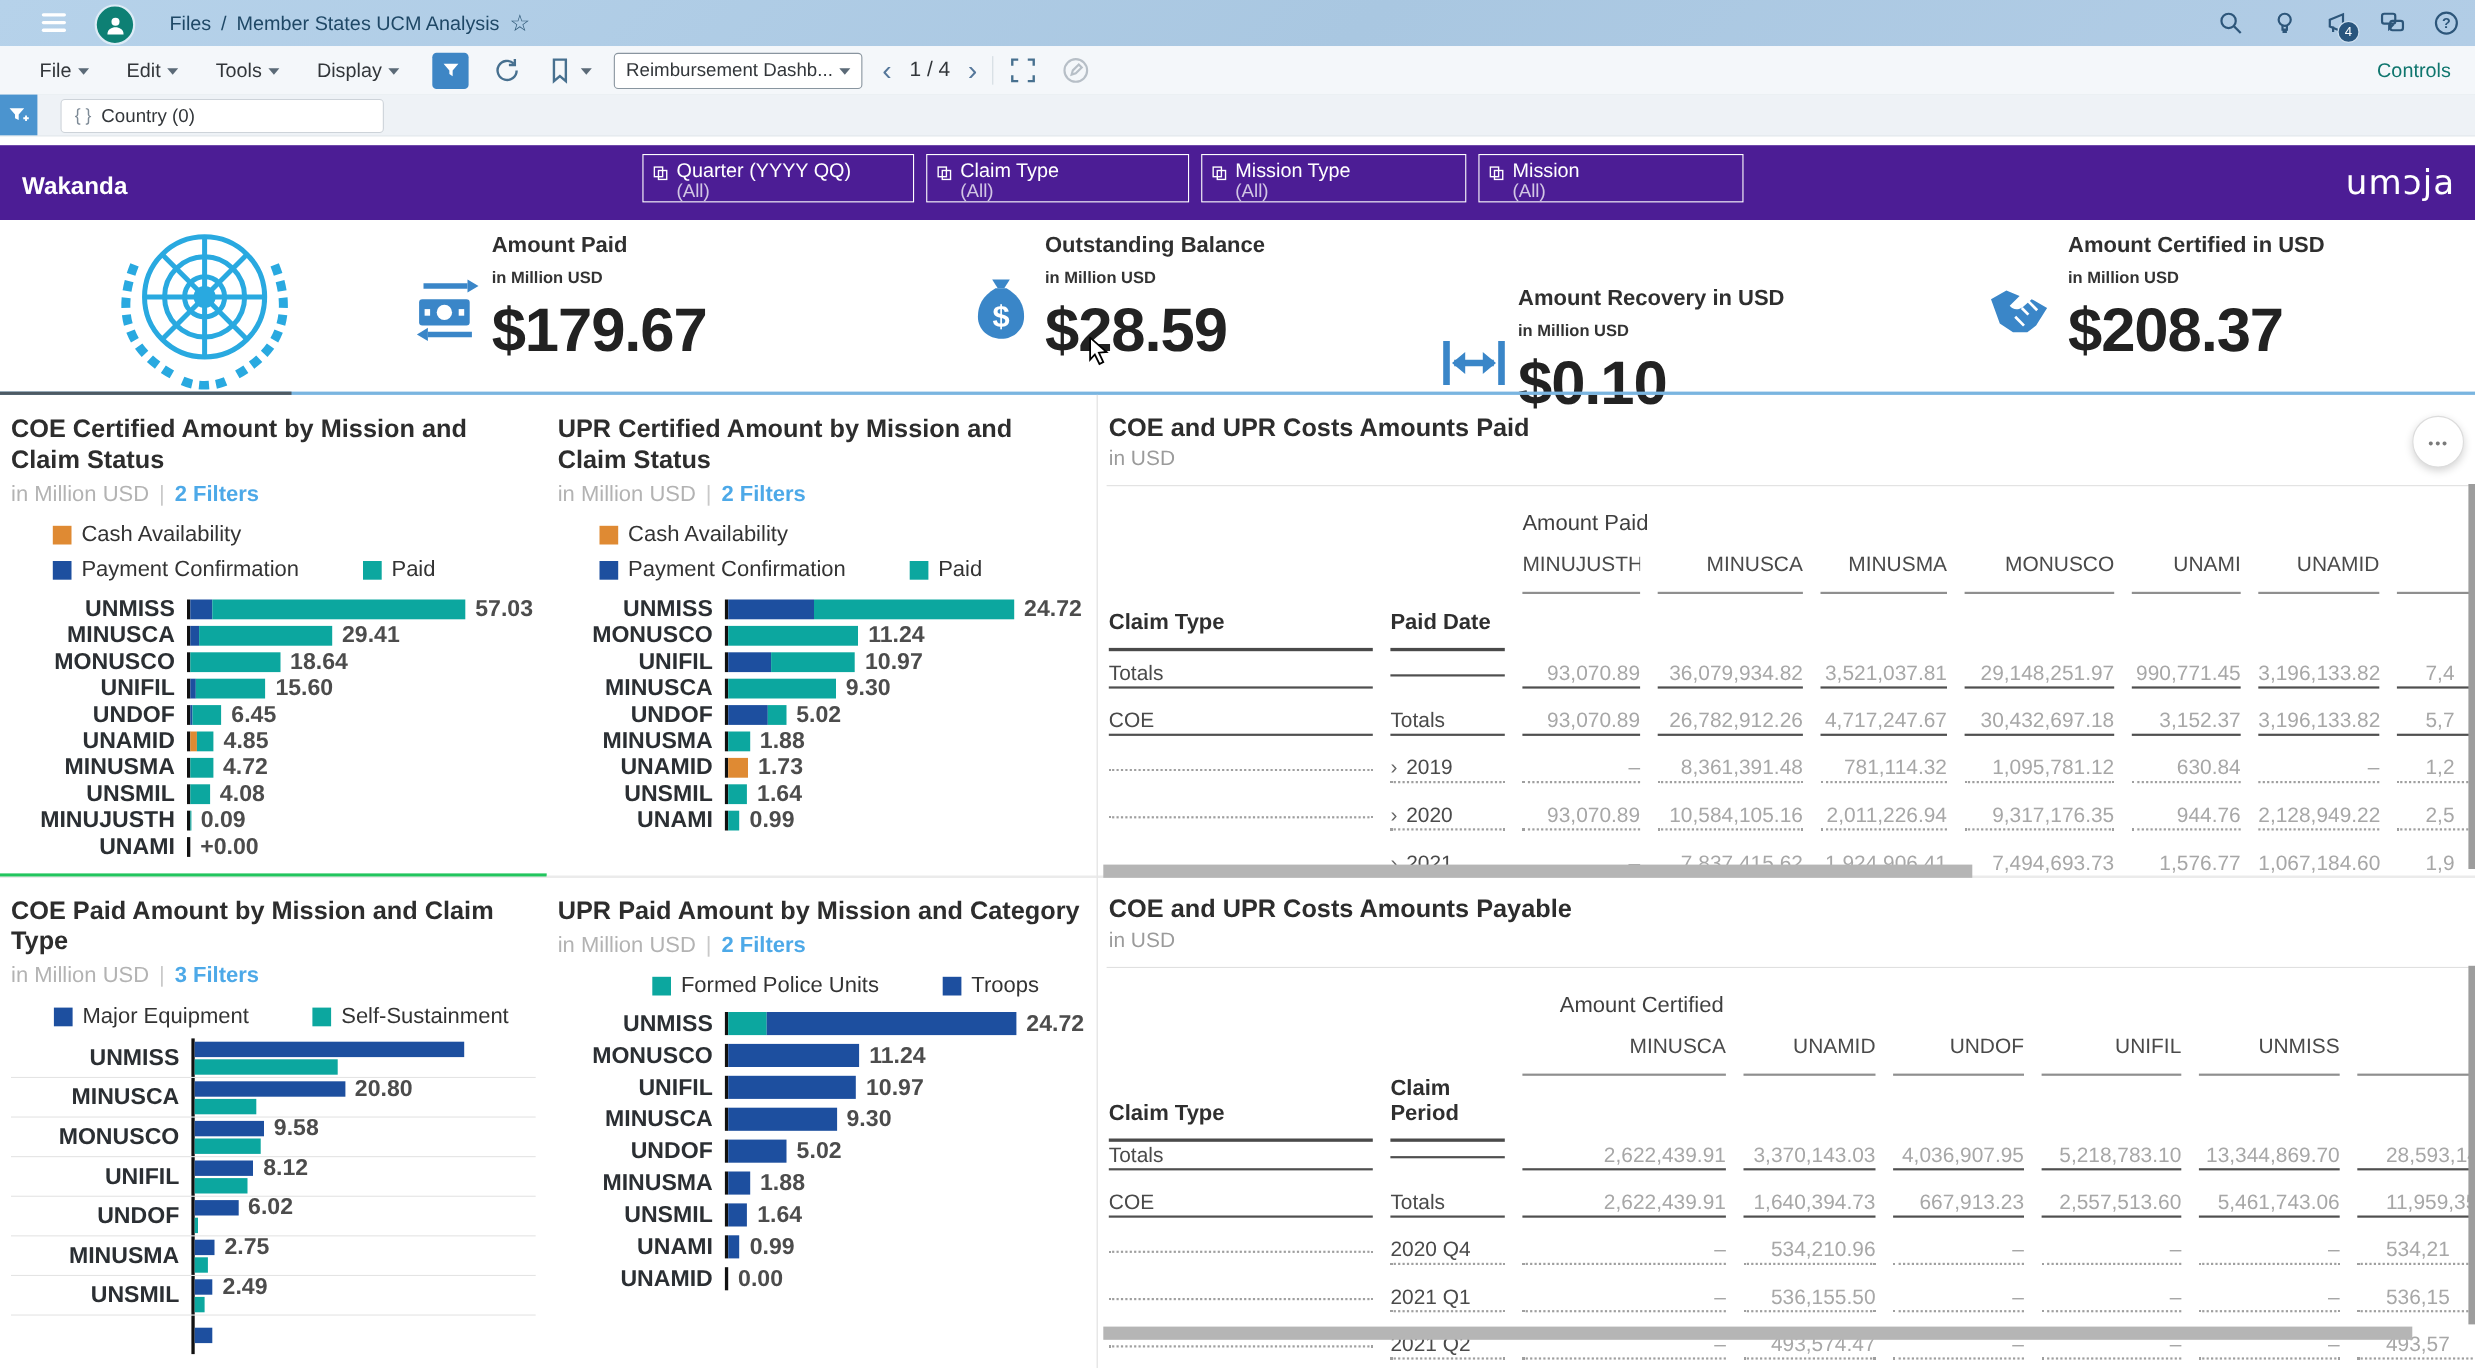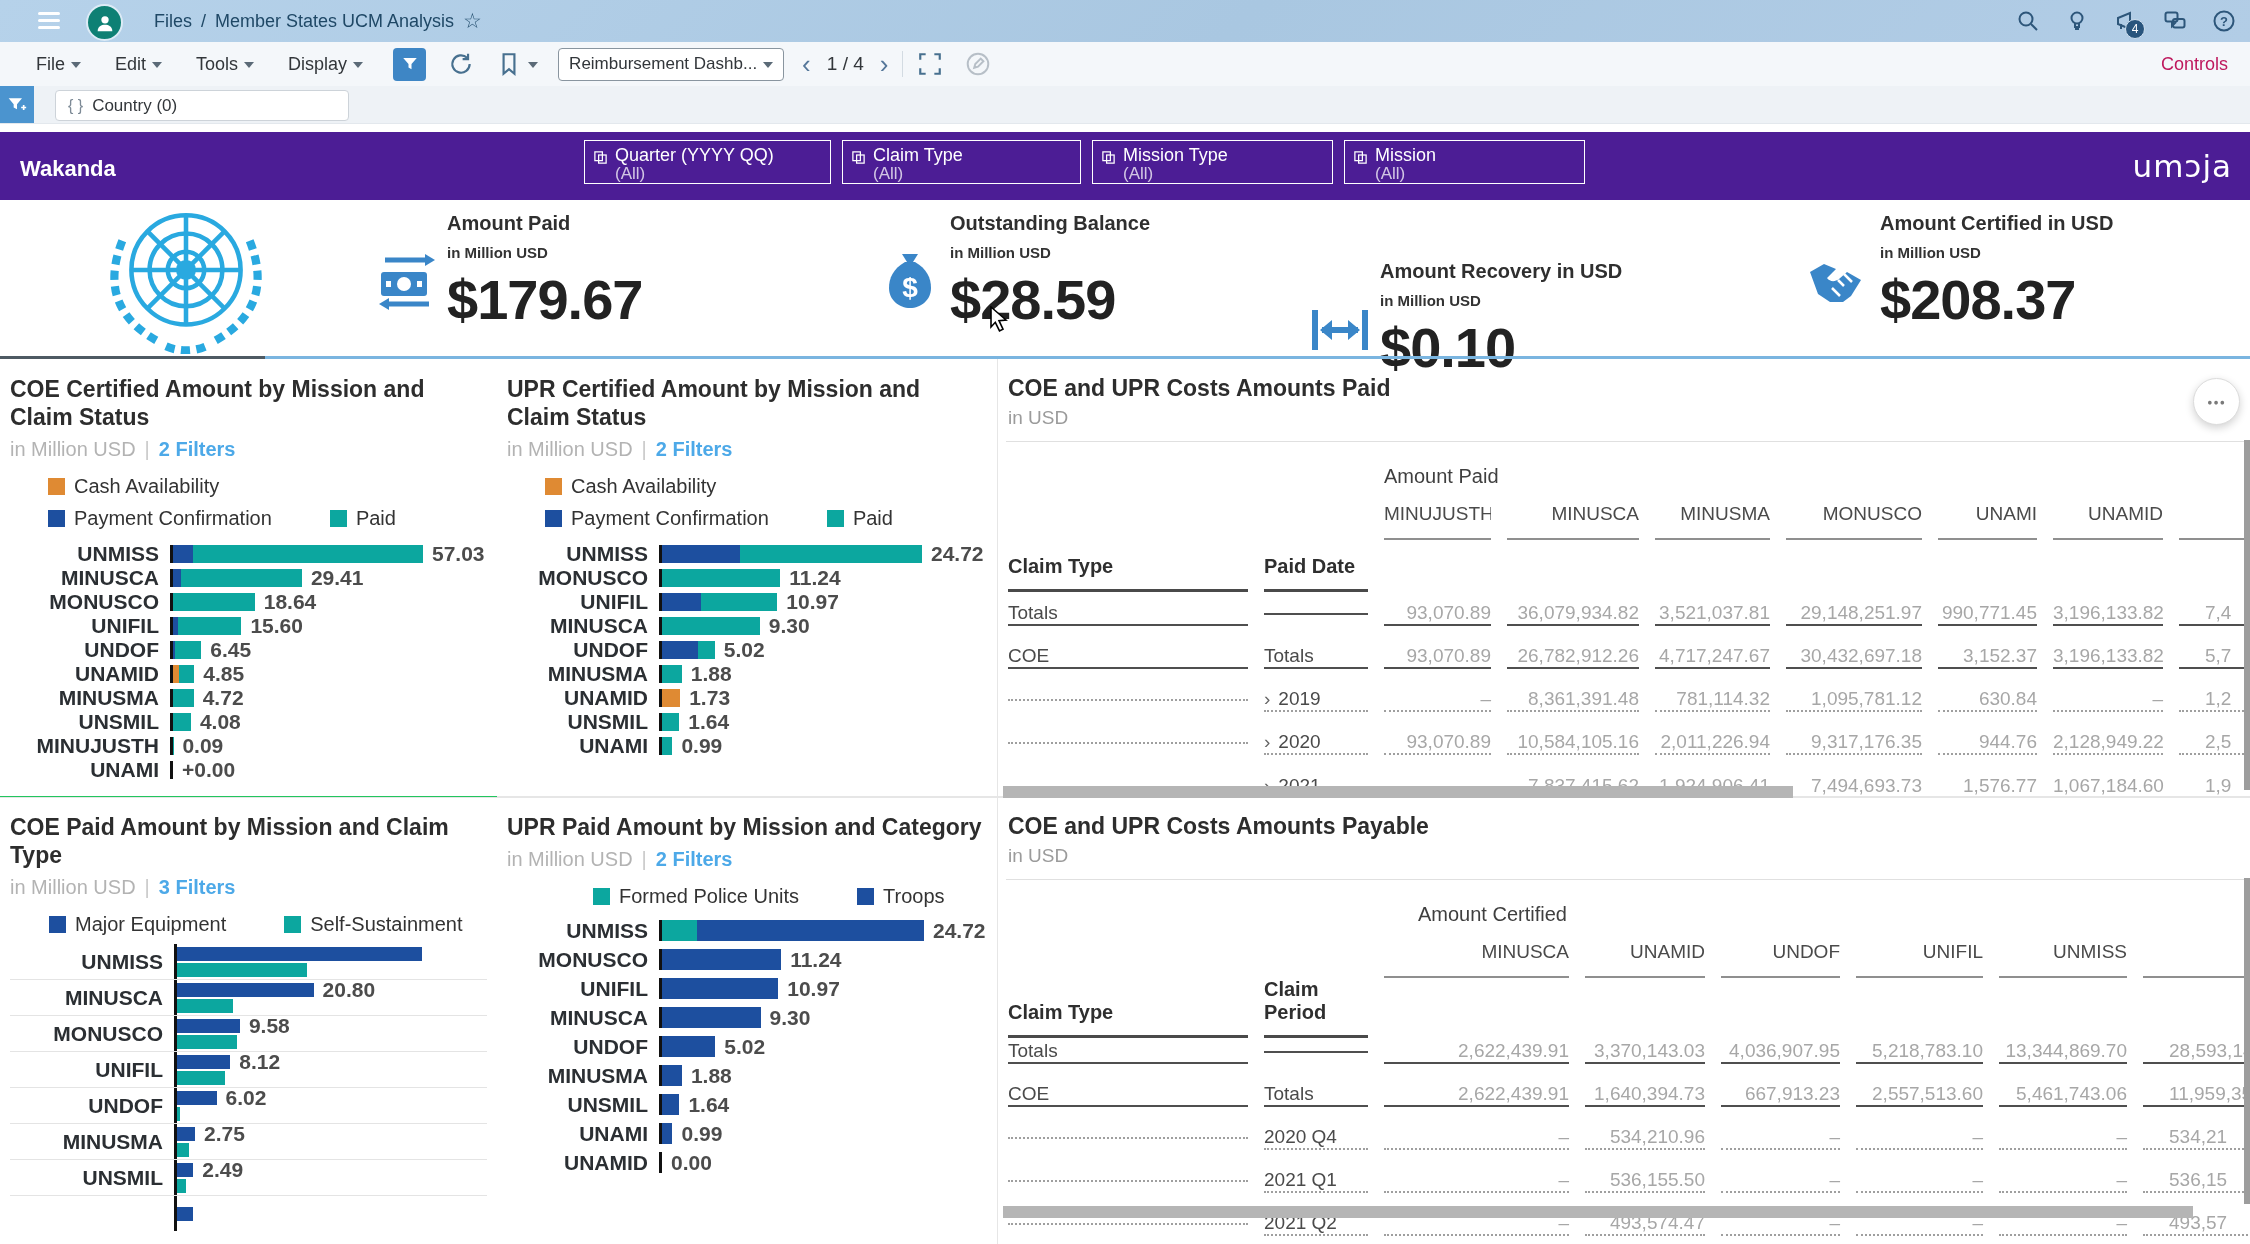--- a/index.html
+++ b/index.html
@@ -26,21 +26,21 @@
   .menu:first-child{margin-left:36px;}
   .caret{width:0;height:0;border:5px solid transparent;border-top:6px solid #5b6a77;margin-top:6px;}
   .tbtn{width:33px;height:33px;border-radius:4px;display:flex;align-items:center;justify-content:center;}
   .tbtn.blue{background:#3e86c5;margin-left:30px;}
   .tico{color:#47708f;width:26px;height:26px;}
   .sel{margin-left:20px;width:204px;height:31px;background:#fff;border:1px solid #89959f;border-radius:4px;
        display:flex;align-items:center;font-size:17px;color:#32363a;padding:0 10px;justify-content:space-between;}
   .pgnav{display:flex;align-items:center;gap:16px;margin-left:18px;font-size:19px;color:#32363a;}
   .pgch{font-size:26px;color:#55779a;line-height:1;}
   .vdiv{width:1px;height:26px;background:#d3dbe2;margin:0 14px;}
-  .controls{position:absolute;right:22px;font-size:18px;color:#be185d;}
+  .controls{position:absolute;right:22px;font-size:18px;color:#0f766e;}
   
   .chips{position:absolute;left:0;top:86px;width:2250px;height:37px;background:#eef2f6;border-bottom:1px solid #e3e8ed;}
   .addf{position:absolute;left:0;top:0;width:34px;height:37px;background:#4b94cf;display:flex;align-items:center;justify-content:center;}
   .chip{position:absolute;left:55px;top:4px;width:268px;height:29px;background:#fff;border:1px solid #cdd3d9;
         border-radius:4px;display:flex;align-items:center;gap:9px;padding:0 12px;font-size:17px;color:#32363a;}
   .braces{color:#7d8a96;font-size:16px;}
   
   .band{position:absolute;left:0;top:132px;width:2250px;height:77px;background:#4c1d95;}
   .country{position:absolute;left:20px;top:24px;font-size:22px;font-weight:bold;color:#fff;}
   .bfils{position:absolute;left:562px;top:8px;display:flex;gap:11px;padding-left:22px;}
@@ -56,21 +56,21 @@
   .kpi{position:absolute;top:0;height:156px;}
   .kicon{position:absolute;left:0;top:50px;width:64px;height:64px;}
   .ktxt{margin-left:72px;}
   .ktit{padding-top:12px;font-size:20px;font-weight:bold;color:#2f2f2f;}
   .ksub{padding-top:9px;font-size:15px;font-weight:bold;color:#333;}
   .kval{padding-top:6px;font-size:56px;font-weight:bold;color:#222;letter-spacing:-1px;}
   .sect{position:absolute;left:0;top:356px;width:2250px;height:3px;background:#7ab5e0;}
   .sectdark{position:absolute;left:0;top:356px;width:265px;height:3px;background:#4e5a63;}
   
   .quad{position:absolute;box-sizing:border-box;overflow:hidden;padding:16px 10px 0 10px;}
-  #q1{left:0;top:359px;width:497px;height:438px;border-bottom:1px solid #22c55e;}
+  #q1{left:0;top:359px;width:497px;height:438px;border-bottom:3px solid #22c55e;}
   #q2{left:497px;top:359px;width:500px;height:438px;border-bottom:1px solid #e6e6e6;}
   #q3{left:0;top:797px;width:497px;height:447px;}
   #q4{left:497px;top:797px;width:500px;height:447px;}
   #t1{left:997px;top:359px;width:1253px;height:438px;border-left:1px solid #e6e6e6;border-bottom:1px solid #e6e6e6;}
   #t2{left:997px;top:797px;width:1253px;height:447px;border-left:1px solid #e6e6e6;}
   
   .ctitle{font-size:23px;font-weight:bold;color:#2d2d2d;line-height:28px;max-width:480px;}
   .csub{margin-top:7px;font-size:20px;}
   .csub .unit{color:#b3b3b3;}
   .csub .sep{color:#c9c9c9;margin:0 9px;}

